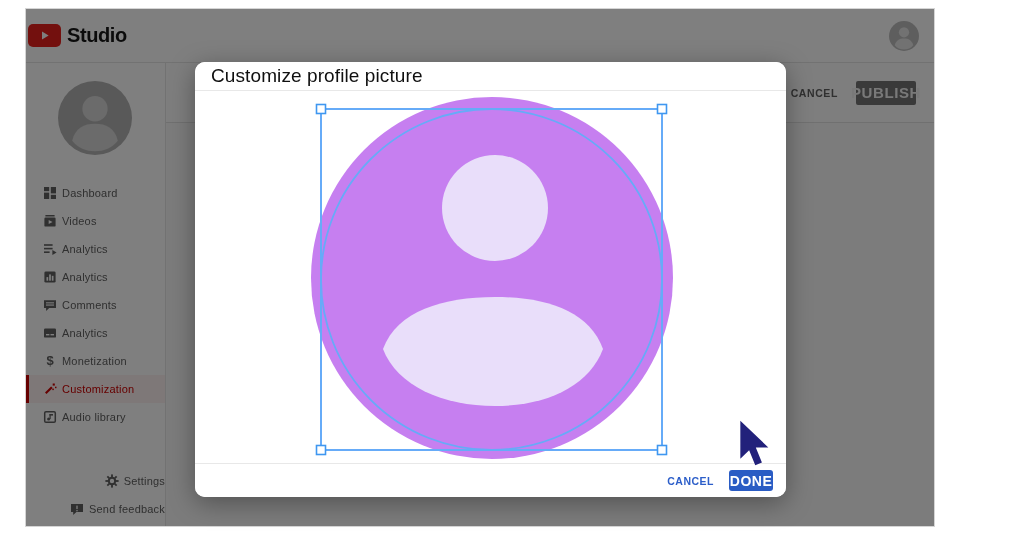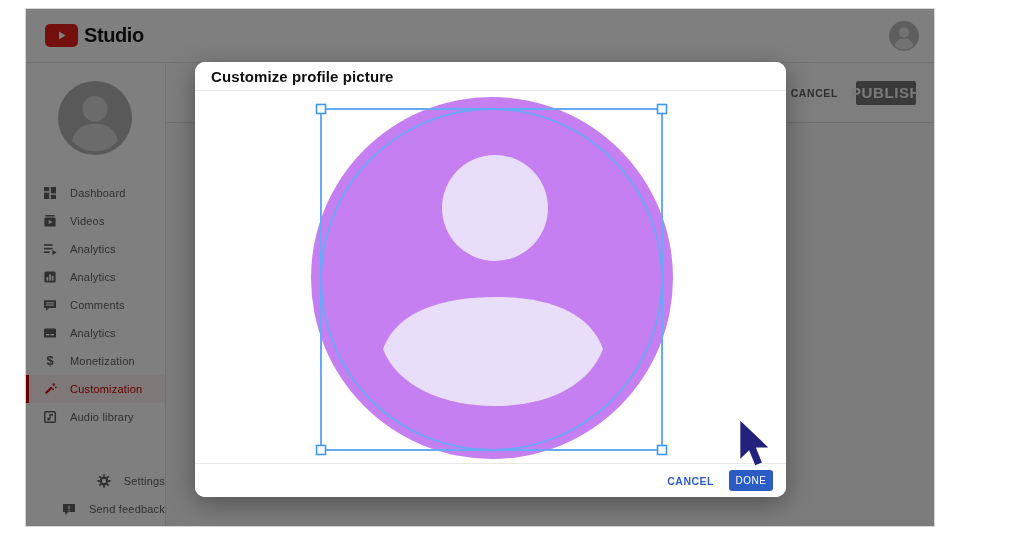--- a/index.html
+++ b/index.html
@@ -5,36 +5,36 @@
   * { margin:0; padding:0; box-sizing:border-box; }
   html,body { width:1024px; height:539px; background:#ffffff; overflow:hidden;
               font-family:"Liberation Sans", sans-serif; }
 
   
   .frame { position:absolute; left:25px; top:8px; width:910px; height:519px;
            background:#f9f9f9; border:1px solid #d5d5d5; overflow:hidden; }
 
   .header { position:absolute; top:0; left:0; right:0; height:54px; background:#fff;
             border-bottom:1px solid #e4e4e4; display:flex; align-items:center;
-            padding:0 19px; z-index:1; }
+            padding:0 2px; z-index:1; }
   .brand { display:flex; align-items:center; gap:6px; }
   .brand-badge { width:33px; height:23px; background:#e6211c; border-radius:5px;
                  display:flex; align-items:center; justify-content:center; }
   .brand-text { font-size:20px; font-weight:bold; color:#161616; letter-spacing:-0.4px; }
   .header-avatar { position:absolute; right:15px; top:12px; width:30px; height:30px;
                    border-radius:50%; background:#bdbdbd; overflow:hidden;
                    display:flex; align-items:center; justify-content:center; }
 
   .sidebar { position:absolute; top:54px; left:0; width:140px; bottom:0; background:#fff;
              border-right:1px solid #e4e4e4; }
   .sb-avatar { position:absolute; top:18px; left:32px; width:74px; height:74px;
                border-radius:50%; background:#b3b3b3; overflow:hidden; }
   .nav { position:absolute; top:116px; left:0; width:139px; display:flex; flex-direction:column; }
   .nav2 { position:absolute; top:404px; left:0; width:139px; display:flex; flex-direction:column;align-items:flex-end; }
-  .nav-item { height:28px; display:flex; align-items:center; gap:13px; padding-left:17px;
+  .nav-item { height:28px; display:flex; align-items:center; gap:5px; padding-left:17px;
               color:#606060; font-size:11px; cursor:pointer; }
   .nav-item.active { color:#c00; background:rgba(204,0,0,0.06); box-shadow:inset 3px 0 0 #c00; }
   .nicon { width:14px; height:14px; flex:none; display:flex; }
   .nicon svg { width:14px; height:14px; fill:currentColor; }
   .nlabel { letter-spacing:0.2px; white-space:nowrap; }
 
   .content { position:absolute; top:54px; left:140px; right:0; bottom:0; background:#f9f9f9; }
   .action-bar { position:absolute; top:0; left:0; right:0; height:60px; background:#fdfdfd;
                 border-bottom:1px solid #e0e0e0; display:flex; align-items:center;
                 justify-content:flex-end; gap:18px; padding-right:18px; }
@@ -46,27 +46,27 @@
 
   .scrim { position:absolute; inset:0; background:rgba(0,0,0,0.5); z-index:5; }
 
   
   .modal { position:absolute; left:195px; top:62px; width:591px; height:435px; background:#fff;
            border-radius:10px; box-shadow:0 6px 26px rgba(0,0,0,0.35); z-index:10; overflow:hidden; }
   .modal-svg { position:absolute; top:0; left:0; z-index:0; }
   .modal-header { position:absolute; top:0; left:0; right:0; height:29px; background:#fff;
                   border-bottom:1px solid #e8e8e8; display:flex; align-items:center;
                   padding-left:16px; z-index:2; }
-  .modal-title { font-size:15px; font-weight:bold; color:#101010; letter-spacing:0.1px; }
+  .modal-title { font-size:19px; font-weight:normal; color:#101010; letter-spacing:0.1px; }
   .modal-footer { position:absolute; left:0; right:0; bottom:0; height:34px; background:#fff;
                   border-top:1px solid #e8e8e8; display:flex; align-items:center;
                   justify-content:flex-end; gap:15px; padding-right:13px; z-index:2; }
   .modal-cancel { color:#2c5ec9; font-size:10.5px; font-weight:bold; letter-spacing:0.5px; cursor:pointer; }
   .done-btn { width:44px; height:21px; background:#2a5cc4; color:#fff; border:none; border-radius:3px;
-              font-size:10px; font-weight:normal; letter-spacing:0.5px; display:flex;
+              font-size:14px; font-weight:bold; letter-spacing:0.5px; display:flex;
               align-items:center; justify-content:center; cursor:pointer;
               font-family:"Liberation Sans", sans-serif; }
 
   .cursor { position:absolute; left:738px; top:420px; z-index:20; pointer-events:none; }
 </style>
 </head>
 <body>
 
 <div class="frame">
 

